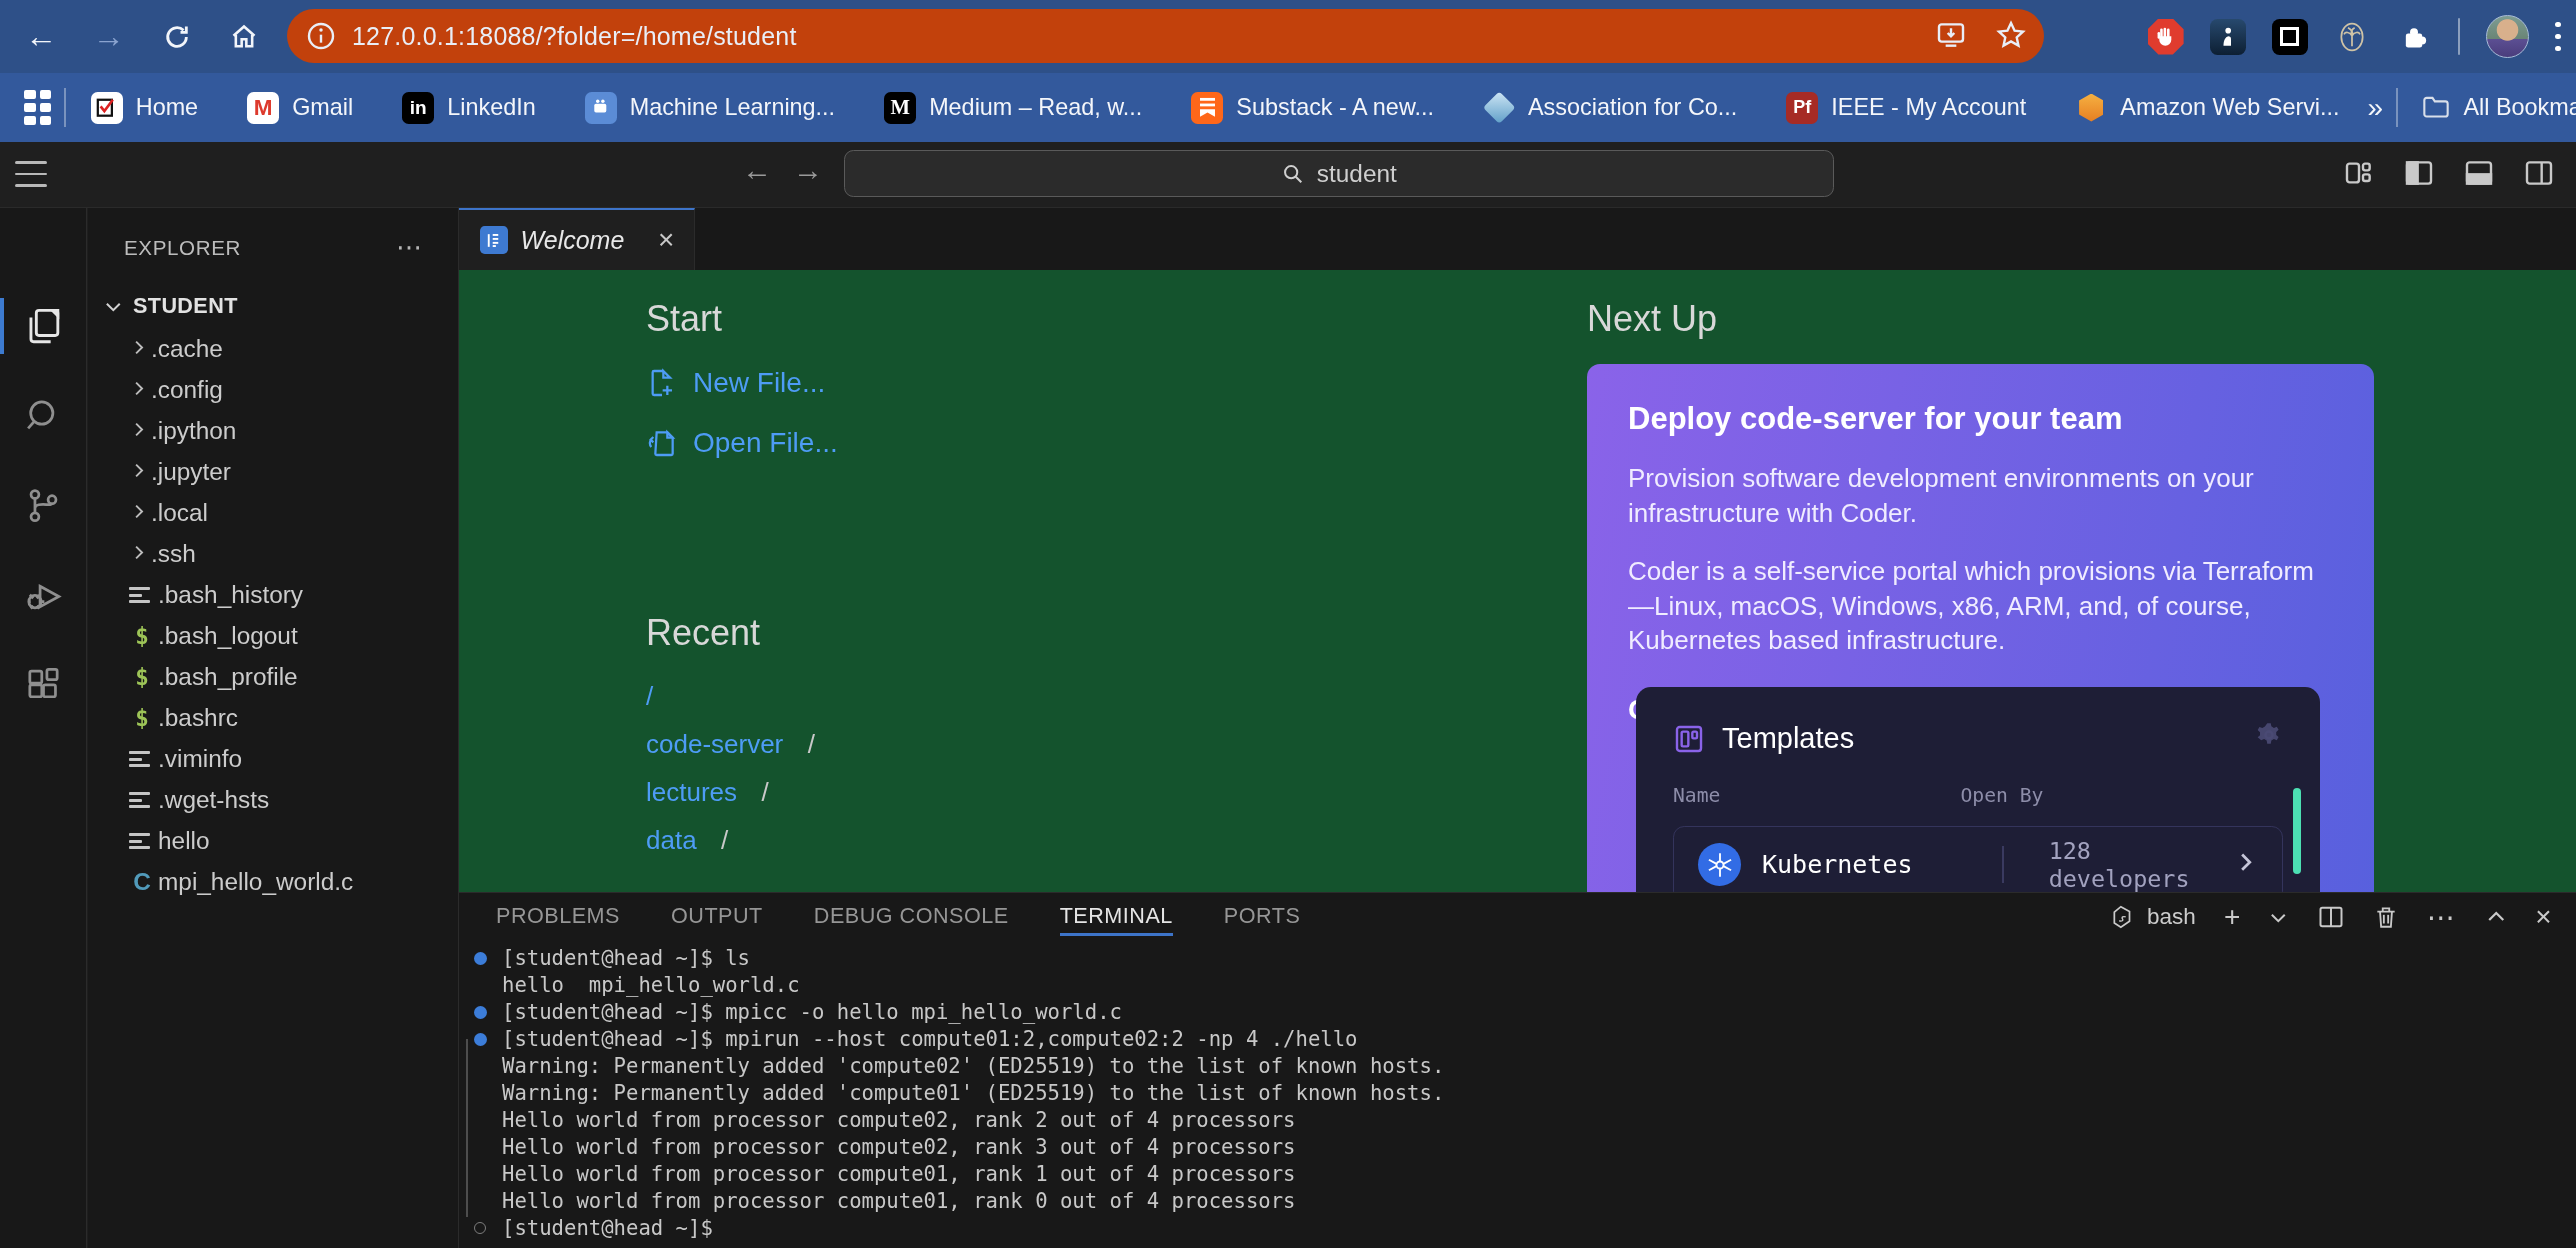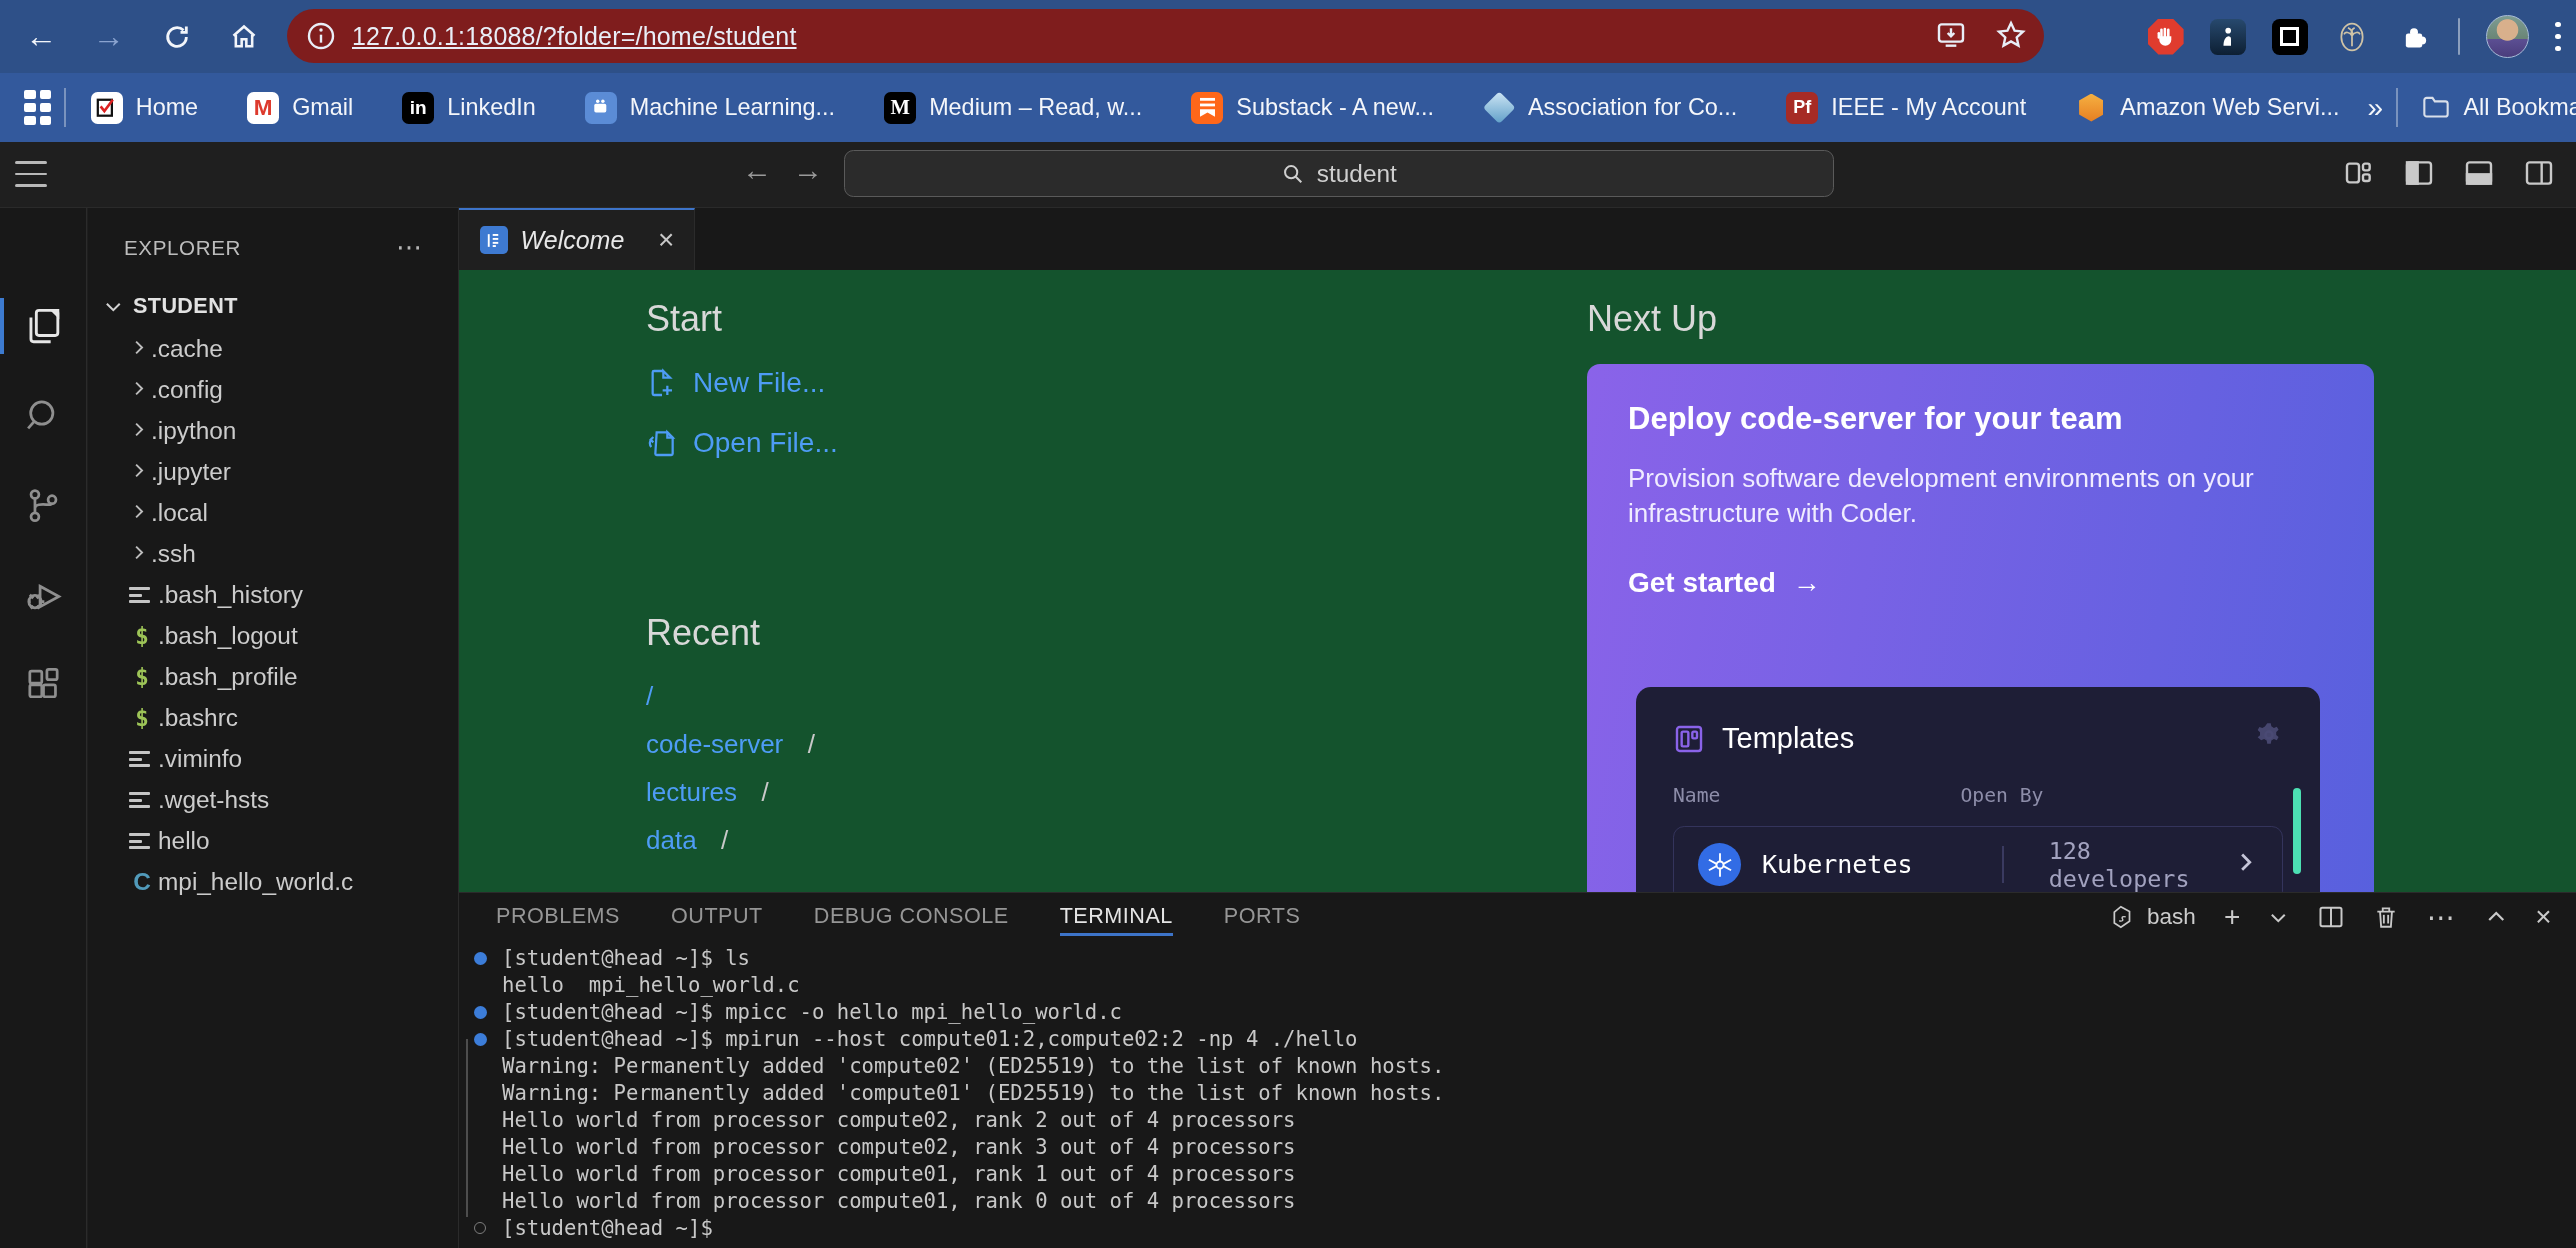--- a/index.html
+++ b/index.html
@@ -6,22 +6,22 @@
   html,body { width:2576px; height:1249px; overflow:hidden; background:#1f1f1f;
               font-family:"Liberation Sans", sans-serif; }
   .abs { position:absolute; }
 
   
   #toolbar { position:absolute; top:0; left:0; width:2576px; height:73px; background:#2e5088; }
   .nav-ic { position:absolute; top:16px; width:41px; height:41px; display:flex; align-items:center; justify-content:center;
             color:#f2f5fa; font-size:32px; border-radius:50%; }
   .nav-ic svg { stroke:#f2f5fa; }
   .nav-ic.dim, .nav-ic.dim svg { color:#8aa3cf; stroke:#8aa3cf; }
-  #url-pill { position:absolute; left:287px; top:9.4px; width:1757px; height:54px; background:#7f1d1d;
-              border-radius:27px; display:flex; align-items:center; color:#e9eef7;text-decoration:underline; }
+  #url-pill { position:absolute; left:287px; top:9.4px; width:1757px; height:54px; background:#c2410c;
+              border-radius:27px; display:flex; align-items:center; color:#e9eef7; }
   #url-pill .info { width:37px; height:37px; margin-left:15px; border-radius:50%; display:flex; align-items:center;
                     justify-content:center; }
   #url-text { font-size:25px; margin-left:13px; letter-spacing:0.2px; color:#e9eef7; }
   .pill-right { position:absolute; right:17px; top:0; height:54px; display:flex; align-items:center; gap:28px; }
   .ext-row { position:absolute; right:15px; top:0; height:73px; display:flex; align-items:center; gap:26px; }
   .fav-ext { width:36px; height:36px; border-radius:7.5px; display:flex; align-items:center; justify-content:center; }
   .vsep-b { width:2.8px; height:37px; background:rgba(255,255,255,.45); border-radius:1.9px; }
   #avatar { width:43px; height:43px; border-radius:50%;
             background: radial-gradient(circle at 50% 34%, #d8b08c 0 10.3px, transparent 11.2px),
                         linear-gradient(180deg, #7e9d93 0%, #6a8576 55%, #5c4f93 56%, #4a3d7c 100%);
@@ -543,20 +543,21 @@
           <a>data</a>
           <span class="recent-path">/</span>
         </div>
     </div>
 
     <div class="abs ed-h" style="left:1128px;top:28px">Next Up</div>
 
     <div id="nextup-card">
       <h2>Deploy code-server for your team</h2>
       <p>Provision software development environments on your infrastructure with Coder.</p>
+      <p>Coder is a self-service portal which provisions via Terraform—Linux, macOS, Windows, x86, ARM, and, of course, Kubernetes based infrastructure.</p>
       <div id="cta">
         <span>Get started</span>
         <span>→</span>
       </div>
 
       <div id="tpl-card">
         <div id="tpl-head">
           <svg width="32" height="32" viewBox="0 0 24 24" fill="none" stroke="#8a63e9" stroke-width="1.8">
               <rect x="3" y="3" width="18" height="18" rx="2"></rect>
               <rect x="6.5" y="6.5" width="5" height="11" rx="1"></rect>

